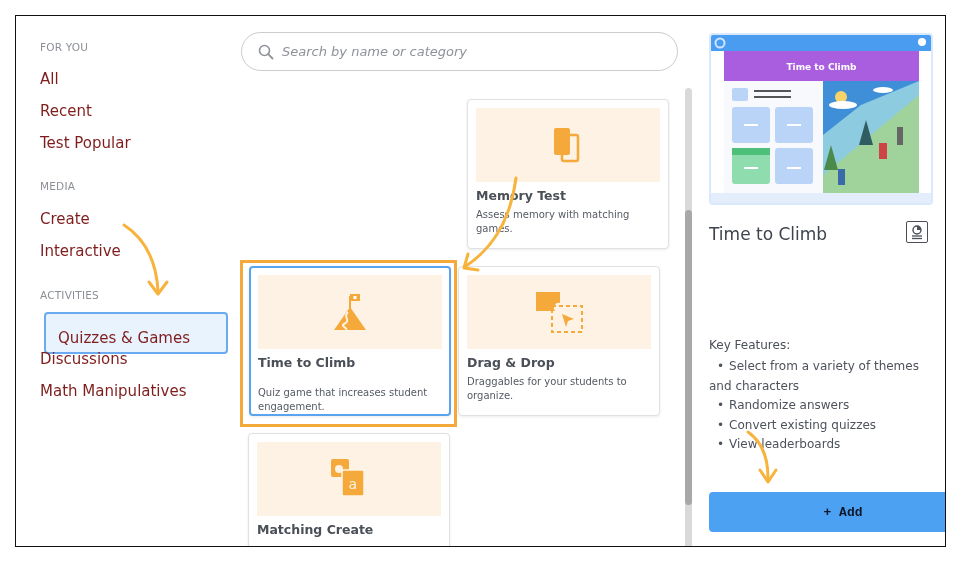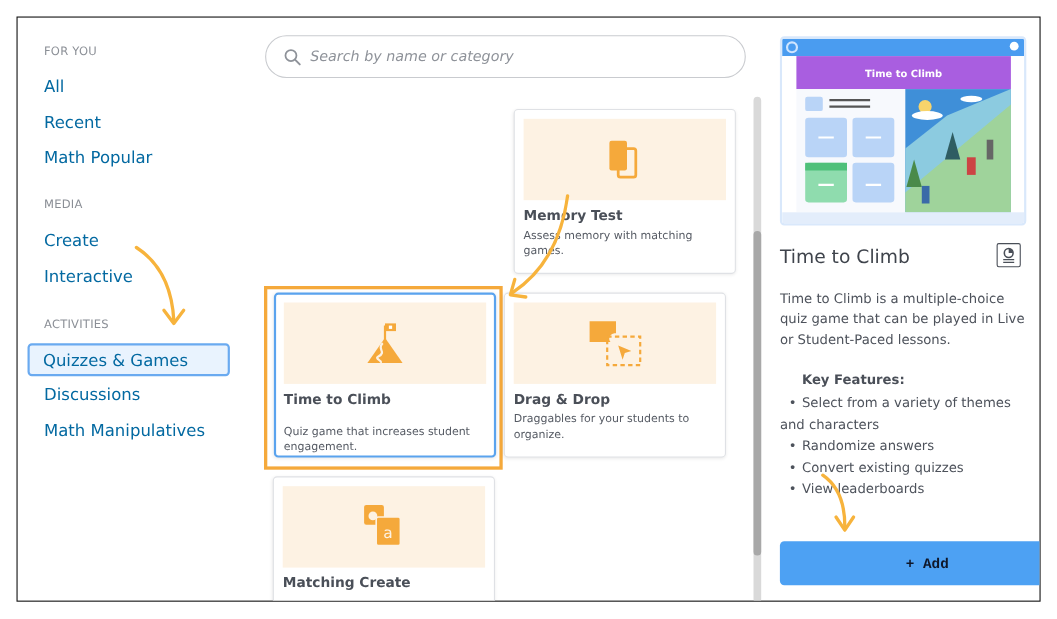--- a/index.html
+++ b/index.html
@@ -4,22 +4,22 @@
 <style>
   * { box-sizing: border-box; margin: 0; padding: 0; }
   html, body { width: 961px; height: 563px; background: #ffffff; overflow: hidden; }
   body { font-family: "DejaVu Sans", "Liberation Sans", sans-serif; color: #4a4f58; position: relative; }
 
   .frame { position: absolute; left: 15px; top: 15px; width: 931px; height: 532px; border: 1.5px solid #111; border-right-width: 1.5px; background: #fff; overflow: hidden; }
 
   
   .sidebar { position: absolute; left: 0; top: 0; width: 215px; height: 100%; }
   .section-label { position: absolute; left: 24px; font-size: 10.5px; color: #8b8f96; letter-spacing: 0.2px; }
-  .nav-item { position: absolute; left: 24px; font-size: 15px; color: #0369a1; cursor: pointer; white-space: nowrap; }
-  .nav-item.active { left: 9px; width: 184px; height: 30px; padding: 5px 12px; background: #e9f3fe; border: 2px solid #6aaaf0; border-radius: 4px; }
+  .nav-item { position: absolute; left: 24px; font-size: 15px; color: #7f1d1d; cursor: pointer; white-space: nowrap; }
+  .nav-item.active { left: 28px; width: 184px; height: 42px; padding: 15px 12px; background: #e9f3fe; border: 2px solid #6aaaf0; border-radius: 4px; }
 
   
   .search { position: absolute; left: 225px; top: 16px; width: 437px; height: 39px; border: 1px solid #c9cbcf; border-radius: 20px; display: flex; align-items: center; padding-left: 16px; }
   .search svg { flex: none; }
   .search input { border: none; outline: none; font-style: italic; font-size: 13px; color: #444; margin-left: 8px; width: 380px; font-family: "DejaVu Sans", sans-serif; background: transparent; }
   .search input::placeholder { color: #8e9299; }
 
   
   .card { position: absolute; width: 202px; background: #fff; border: 1px solid #dfe1e5; border-radius: 4px; box-shadow: 0 1px 3px rgba(0,0,0,0.08); cursor: pointer; }
   .card .thumb { position: absolute; left: 8px; top: 8px; width: 184px; height: 74px; background: #fdf2e3; display: flex; align-items: center; justify-content: center; }
@@ -30,38 +30,38 @@
 
   
   .scroll-track { position: absolute; left: 669px; top: 72px; width: 7px; height: 460px; background: #d9d9d9; border-radius: 4px; }
   .scroll-thumb { position: absolute; left: 0; top: 122px; width: 7px; height: 295px; background: #a8a8a8; border-radius: 4px; }
 
   
   .preview { position: absolute; left: 693px; top: 17px; width: 224px; height: 172px; border: 2px solid #d9e8fb; border-radius: 4px; background: #fff; overflow: hidden; }
   .detail-title { position: absolute; left: 693px; top: 208px; font-size: 17px; color: #3f444c; }
   .detail-icon { position: absolute; left: 890px; top: 205px; width: 22px; height: 22px; border: 1.5px solid #4a4f58; border-radius: 2px; cursor: pointer; display: flex; align-items: center; justify-content: center; }
   .detail-desc { position: absolute; left: 693px; top: 246px; width: 228px; font-size: 12px; line-height: 19px; color: #4d525b; }
-  .features-title { position: absolute; left: 693px; top: 322px; font-size: 12px; font-weight: bold; color: #4a4f58; margin-left: 20px; }
+  .features-title { position: absolute; left: 693px; top: 322px; font-size: 12px; font-weight: normal; color: #4a4f58; }
   .features { position: absolute; left: 693px; top: 341px; width: 230px; font-size: 12px; line-height: 19.5px; color: #4d525b; list-style: none; }
   .features li { text-indent: 8px; }
   .features li::before { content: "•"; margin-right: 5px; }
   .add-btn { position: absolute; left: 693px; top: 476px; width: 268px; height: 40px; background: #4da1f3; border: none; border-radius: 4px; color: #0f172a; font-size: 13px; font-weight: bold; cursor: pointer; font-family: Liberation Mono, monospace; }
 
   .arrows { position: absolute; left: 0; top: 0; pointer-events: none; }
 </style>
 </head>
 <body>
 
 <div class="frame">
 
   <nav class="sidebar">
     <div class="section-label" style="top:25px">FOR YOU</div>
     <div class="nav-item" style="top:54px">All</div>
     <div class="nav-item" style="top:86px">Recent</div>
-    <div class="nav-item" style="top:118px">Math Popular</div>
+    <div class="nav-item" style="top:118px">Test Popular</div>
 
     <div class="section-label" style="top:164px">MEDIA</div>
     <div class="nav-item" style="top:194px">Create</div>
     <div class="nav-item" style="top:226px">Interactive</div>
 
     <div class="section-label" style="top:273px">ACTIVITIES</div>
     <div class="nav-item active" style="top:296px">Quizzes &amp; Games</div>
     <div class="nav-item" style="top:334px">Discussions</div>
     <div class="nav-item" style="top:366px">Math Manipulatives</div>
   </nav>
@@ -167,21 +167,20 @@
 
   <div class="detail-title">Time to Climb</div>
   <div class="detail-icon">
     <svg width="16" height="16" viewBox="0 0 16 16">
       <circle cx="8" cy="6" r="4" fill="none" stroke="#4a4f58" stroke-width="1.4"></circle>
       <path d="M8 2 A4 4 0 0 1 12 6 L8 6 Z" fill="#4a4f58"></path>
       <line x1="3" y1="12" x2="13" y2="12" stroke="#4a4f58" stroke-width="1.3"></line>
       <line x1="3" y1="14.5" x2="13" y2="14.5" stroke="#4a4f58" stroke-width="1.3"></line>
     </svg>
   </div>
-  <div class="detail-desc">Time to Climb is a multiple-choice quiz game that can be played in Live or Student-Paced lessons.</div>
   <div class="features-title">Key Features:</div>
   <ul class="features">
     <li>Select from a variety of themes and characters</li>
     <li>Randomize answers</li>
     <li>Convert existing quizzes</li>
     <li>View leaderboards</li>
   </ul>
   <button class="add-btn">+ Add</button>
 
   <svg class="arrows" width="931" height="532">

